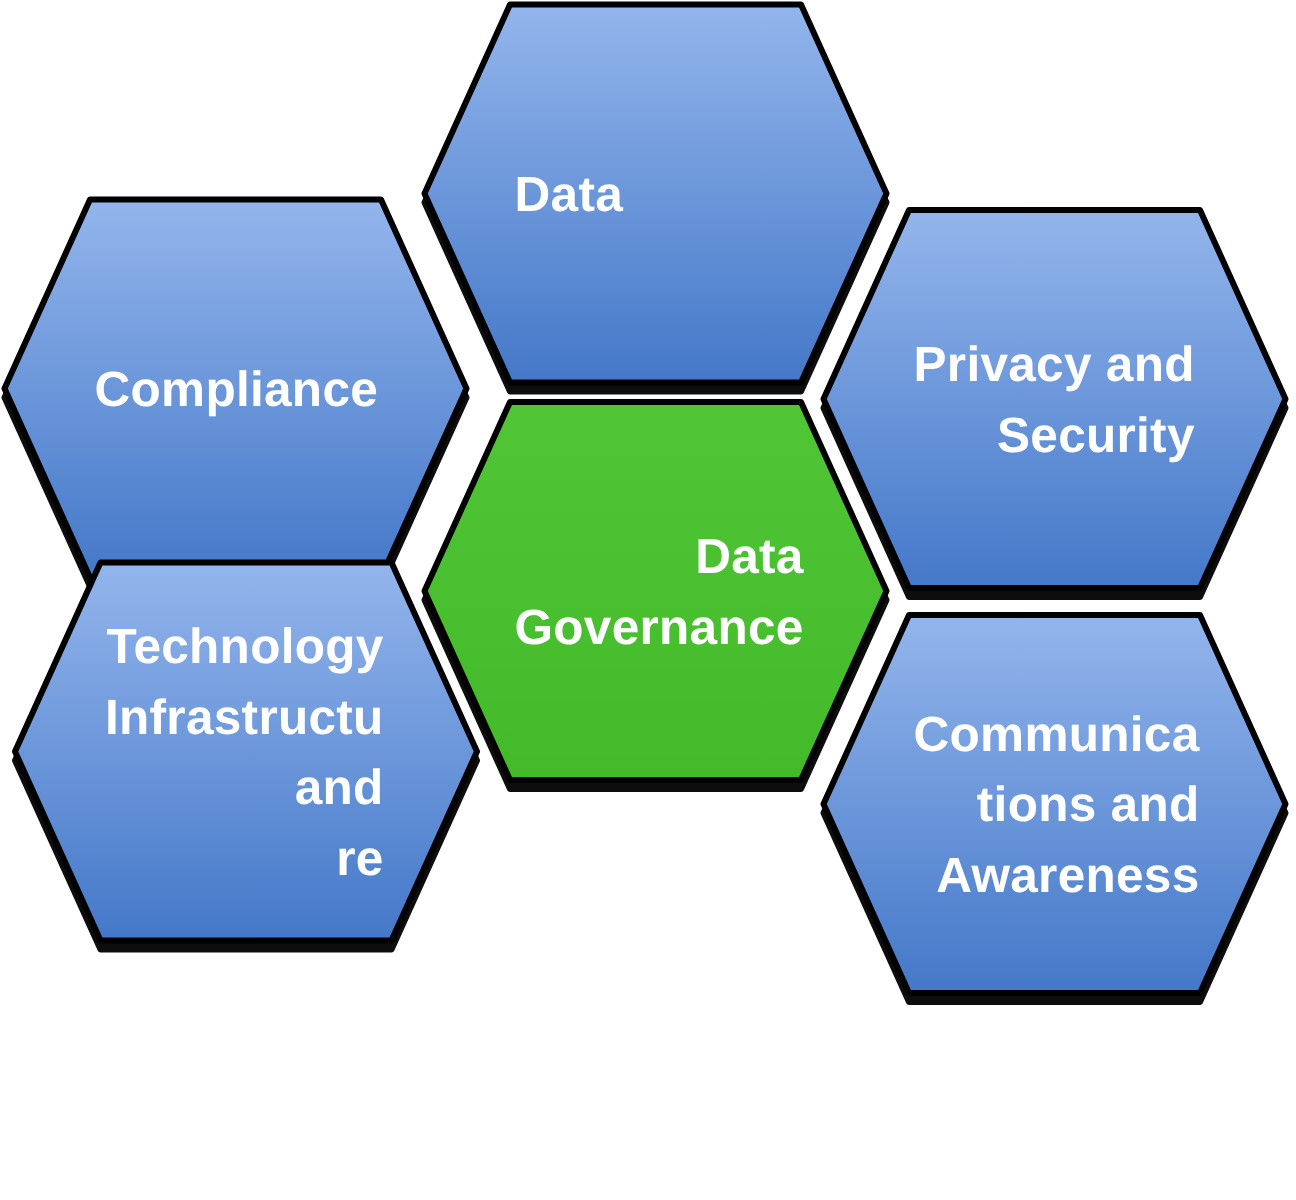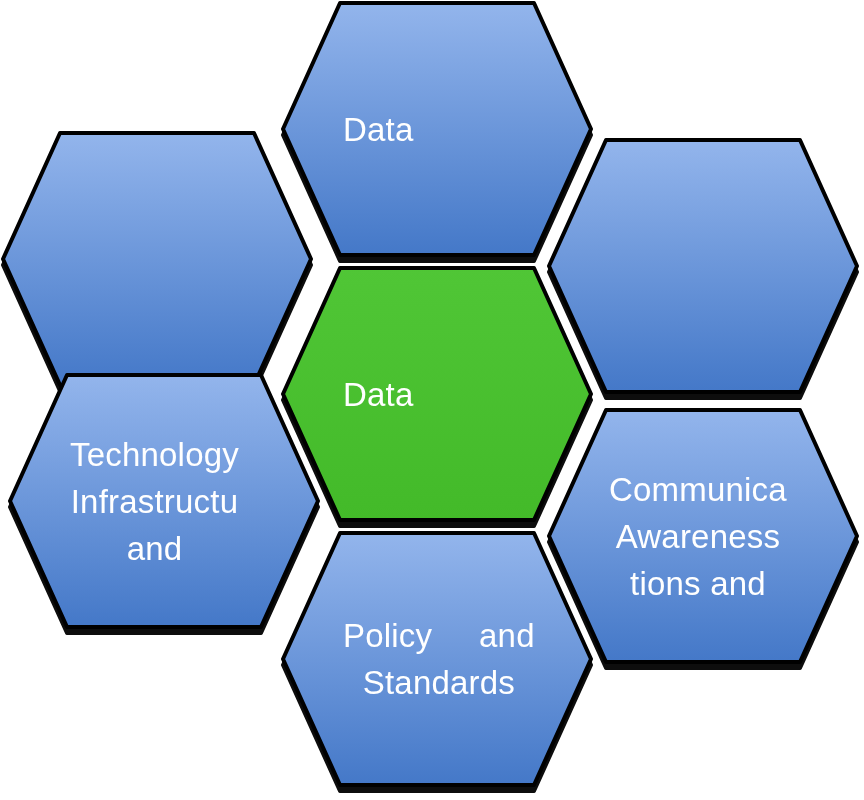--- a/index.html
+++ b/index.html
@@ -27,21 +27,22 @@
   }
   .hex-label {
     position: absolute;
     left: 64px;
     top: 50%;
     transform: translateY(-50%);
     color: #ffffff;
     font-size: 33px;
     line-height: 47px;
     letter-spacing: 0.2px;
-    text-align: center;
+    text-align: right;
+    font-weight: bold;
   }
   .hex-line {
     white-space: pre;
   }
 </style>
 </head>
 <body>
 
 <div id="diagram">
 
@@ -64,61 +65,61 @@
       </svg>
       <div class="hex-label">
         <div class="hex-line">Data</div>
       </div>
     </div>
 
     <div class="hex" aria-label="Compliance" style="left: -1px; top: 129px;">
       <svg width="316" height="260" viewBox="0 0 316 260">
         <polygon points="4,130 61,4 255,4 312,130 255,256 61,256" stroke="#000000" stroke-width="4" stroke-linejoin="round" fill="url(#grad-blue)"></polygon>
       </svg>
+      <div class="hex-label">
+        <div class="hex-line">Compliance</div>
+      </div>
     </div>
 
     <div class="hex" aria-label="Privacy and Security" style="left: 545px; top: 136px;">
       <svg width="316" height="260" viewBox="0 0 316 260">
         <polygon points="4,130 61,4 255,4 312,130 255,256 61,256" stroke="#000000" stroke-width="4" stroke-linejoin="round" fill="url(#grad-blue)"></polygon>
       </svg>
+      <div class="hex-label">
+        <div class="hex-line">Privacy and</div>
+        <div class="hex-line">Security</div>
+      </div>
     </div>
 
     <div class="hex" aria-label="Data Governance" style="left: 279px; top: 264px;">
       <svg width="316" height="260" viewBox="0 0 316 260">
         <polygon points="4,130 61,4 255,4 312,130 255,256 61,256" stroke="#000000" stroke-width="4" stroke-linejoin="round" fill="url(#grad-green)"></polygon>
       </svg>
       <div class="hex-label">
         <div class="hex-line">Data</div>
+        <div class="hex-line">Governance</div>
       </div>
     </div>
 
     <div class="hex" aria-label="Technology and Infrastructure" style="left: 6px; top: 371px;">
       <svg width="316" height="260" viewBox="0 0 316 260">
         <polygon points="4,130 61,4 255,4 312,130 255,256 61,256" stroke="#000000" stroke-width="4" stroke-linejoin="round" fill="url(#grad-blue)"></polygon>
       </svg>
       <div class="hex-label">
         <div class="hex-line">Technology</div>
         <div class="hex-line">Infrastructu</div>
         <div class="hex-line">and</div>
+        <div class="hex-line">re</div>
       </div>
     </div>
 
     <div class="hex" aria-label="Communications and Awareness" style="left: 545px; top: 406px;">
       <svg width="316" height="260" viewBox="0 0 316 260">
         <polygon points="4,130 61,4 255,4 312,130 255,256 61,256" stroke="#000000" stroke-width="4" stroke-linejoin="round" fill="url(#grad-blue)"></polygon>
       </svg>
       <div class="hex-label">
         <div class="hex-line">Communica</div>
+        <div class="hex-line">tions and</div>
         <div class="hex-line">Awareness</div>
-        <div class="hex-line">tions and</div>
       </div>
     </div>
 
-    <div class="hex" aria-label="Policy and Standards" style="left: 279px; top: 529px;">
-      <svg width="316" height="260" viewBox="0 0 316 260">
-        <polygon points="4,130 61,4 255,4 312,130 255,256 61,256" stroke="#000000" stroke-width="4" stroke-linejoin="round" fill="url(#grad-blue)"></polygon>
-      </svg>
-      <div class="hex-label">
-        <div class="hex-line">Policy     and</div>
-        <div class="hex-line">Standards</div>
-      </div>
-    </div>
   </div>
 
 </body></html>

